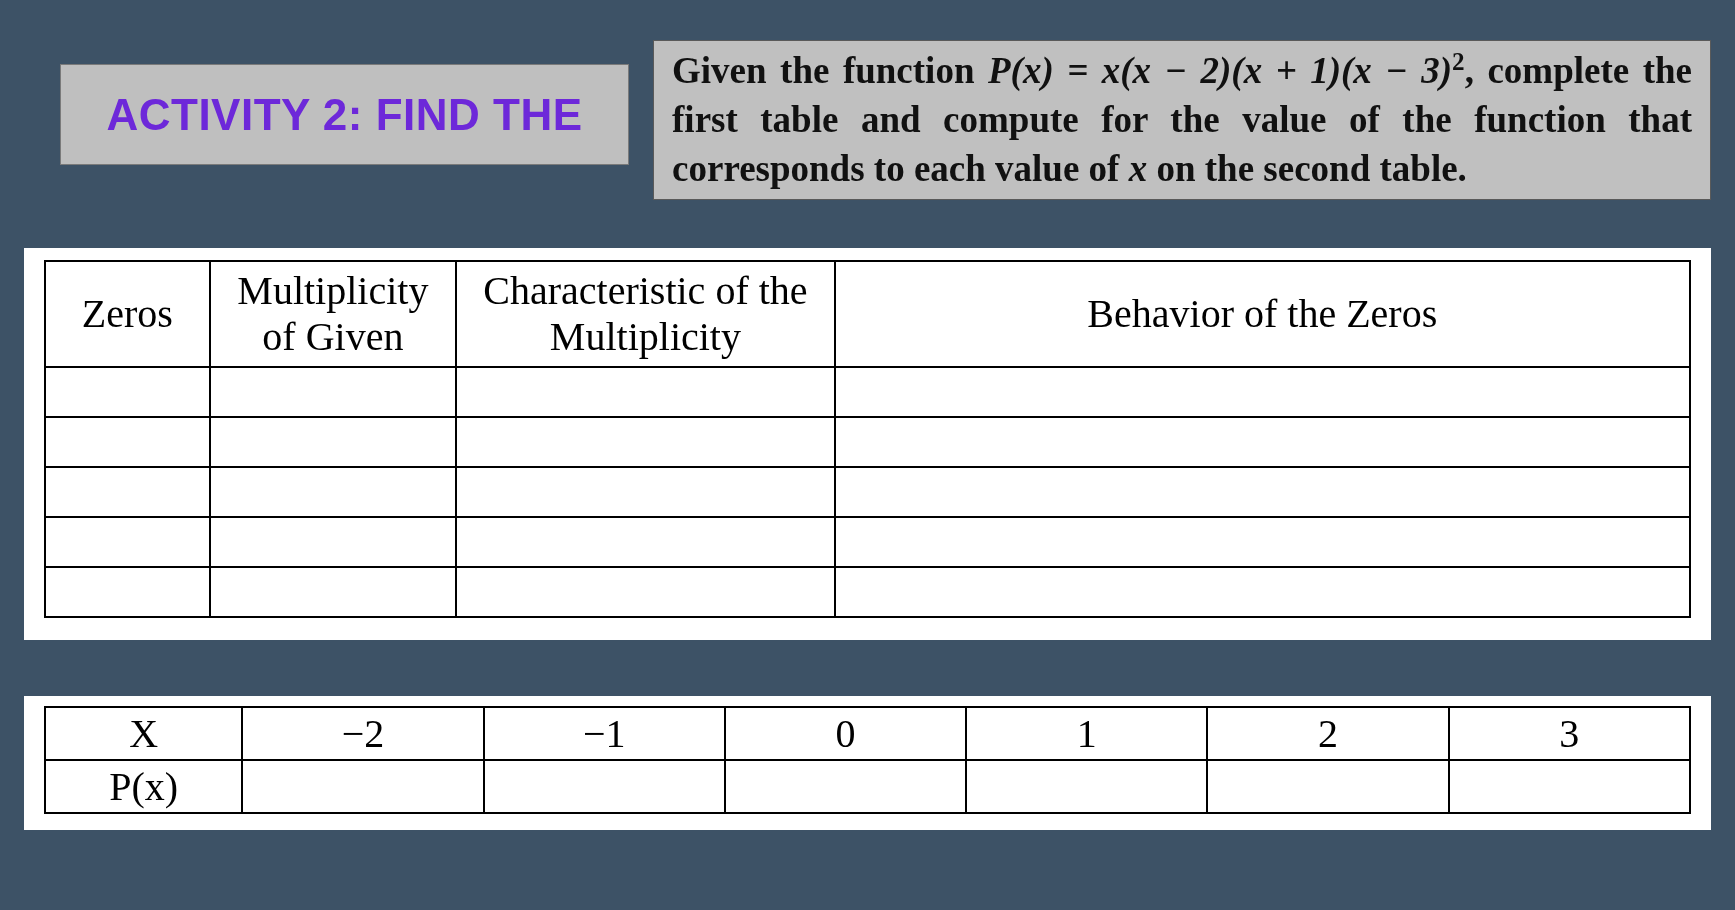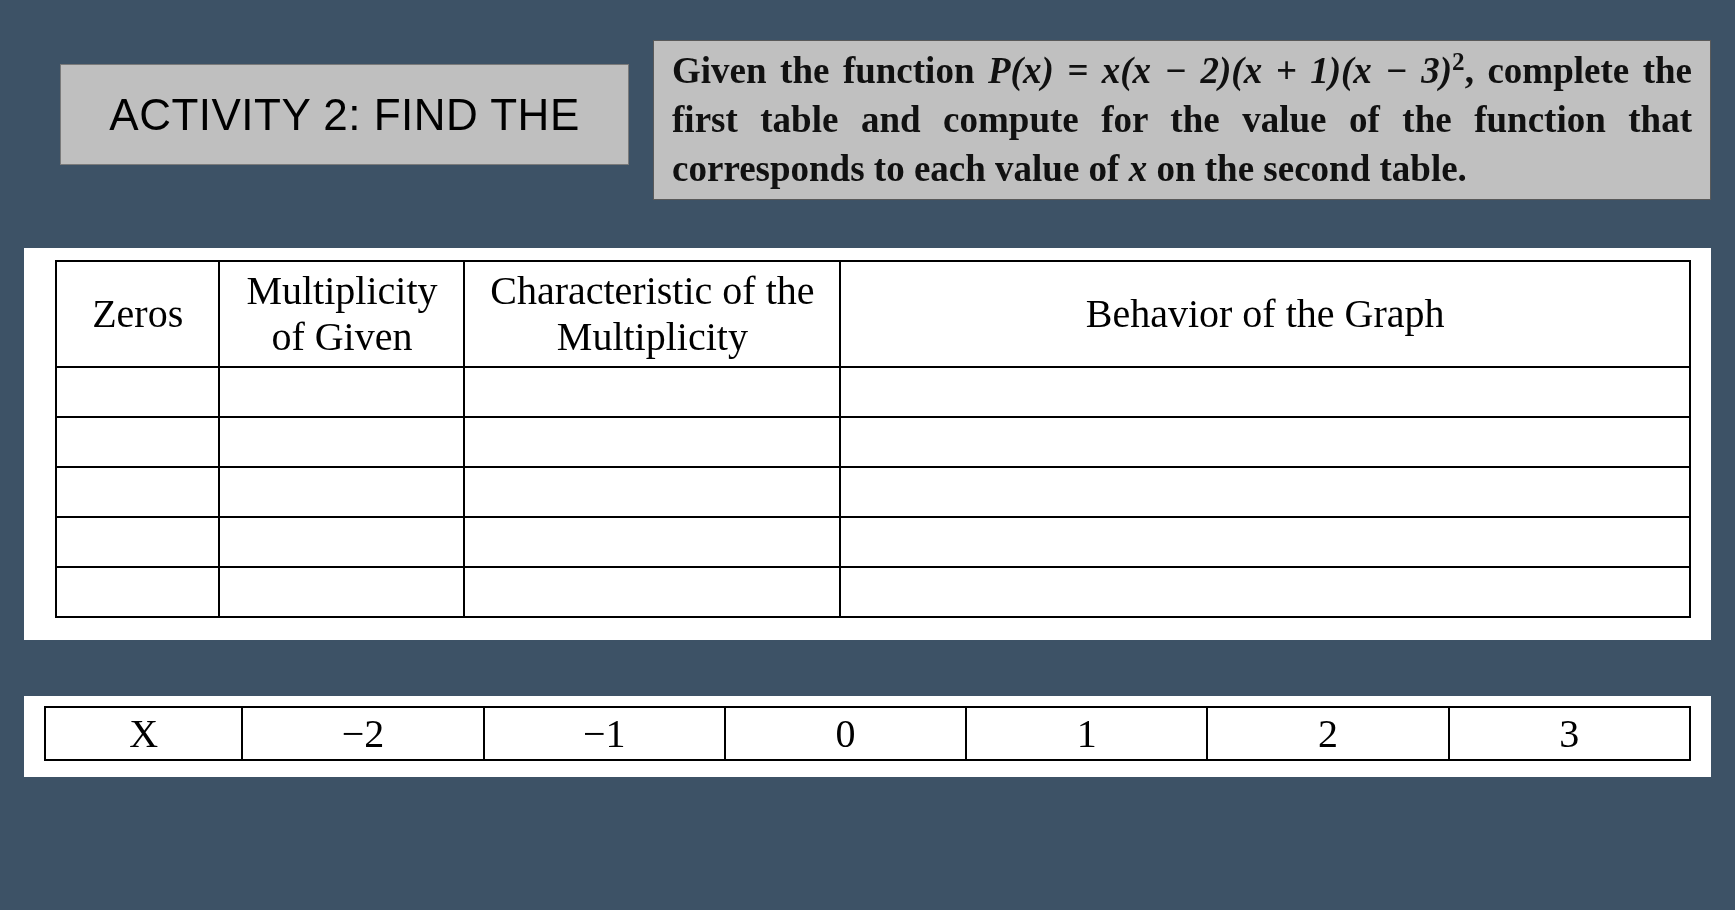--- a/index.html
+++ b/index.html
@@ -19,23 +19,23 @@
   }
   .activity-title-box {
     background: #bfbfbf;
     border: 1px solid #7a7a7a;
     padding: 22px 40px;
     width: 570px;
     margin-top: 36px;
   }
   .activity-title-box .title {
     font-size: 44px;
-    font-weight: normal;
+    font-weight: bold;
     text-align: center;
-    color: #000000;
+    color: #6d28d9;
     line-height: 1.25;
     letter-spacing: 0.5px;
   }
   .instruction-box {
     background: #c0c0c0;
     border: 1px solid #5a5a5a;
     padding: 6px 18px;
     width: 1060px;
     color: #111;
     font-family: "Times New Roman", Times, serif;
@@ -50,21 +50,21 @@
   .instruction-box .math {
     font-style: italic;
     font-family: "Cambria Math", "Times New Roman", serif;
   }
   .instruction-box .math-p { font-style: italic; }
   .instruction-box sup { font-size: 0.68em; vertical-align: super; line-height: 0; font-style: normal; }
 
   .table-wrap {
     margin: 48px 24px 0 24px;
     background: #fff;
-    padding: 12px 20px 22px 31px;
+    padding: 12px 20px 22px 20px;
   }
   table.multiplicity {
     width: 100%;
     border-collapse: collapse;
     font-family: "Times New Roman", Times, serif;
   }
   table.multiplicity th, table.multiplicity td {
     border: 2px solid #000;
   }
   table.multiplicity th {
@@ -127,21 +127,21 @@
       <col class="col-zeros">
         <col class="col-mult">
         <col class="col-char">
         <col class="col-behav">
     </colgroup>
     <thead>
       <tr>
         <th>Zeros</th>
         <th>Multiplicity of Given</th>
         <th>Characteristic of the Multiplicity</th>
-        <th>Behavior of the Graph</th>
+        <th>Behavior of the Zeros</th>
       </tr>
     </thead>
     <tbody>
       <tr>
         <td></td>
         <td></td>
         <td></td>
         <td></td>
       </tr>
       <tr>
@@ -186,15 +186,24 @@
     <tbody>
         <tr>
       <td>X</td>
       <td>−2</td>
       <td>−1</td>
       <td>0</td>
       <td>1</td>
       <td>2</td>
       <td>3</td>
     </tr>
+    <tr>
+      <td>P(x)</td>
+      <td></td>
+      <td></td>
+      <td></td>
+      <td></td>
+      <td></td>
+      <td></td>
+    </tr>
   </tbody>
     </table>
 </div>
 
 </body></html>

